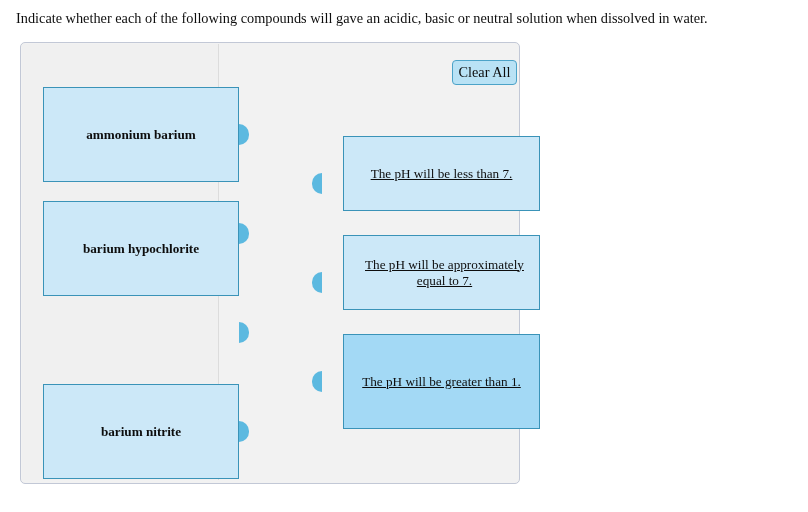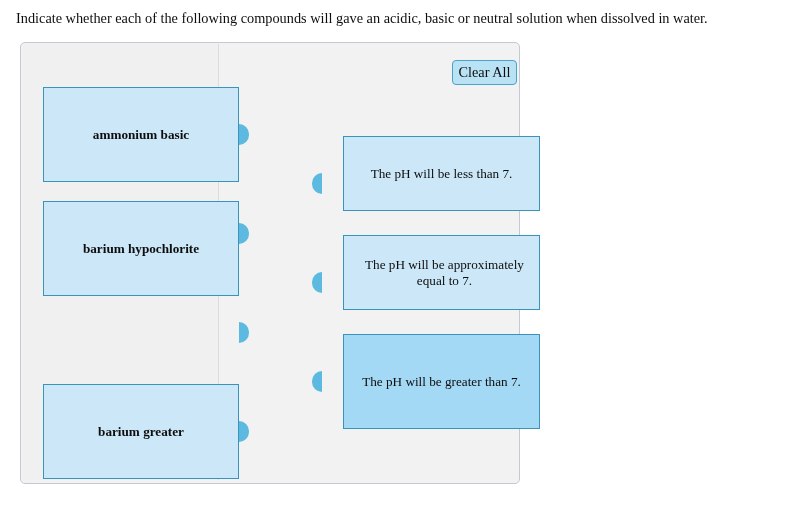--- a/index.html
+++ b/index.html
@@ -99,20 +99,21 @@
     width: 196px;
     height: 95px;
     font-weight: bold;
   }
   .left-card .card-label { margin-top: 1px; }
 
   .right-card {
     left: 322px;
     width: 197px;
     font-weight: normal;
+    text-decoration: underline;
   }
 
   
   .nub {
     position: absolute;
     width: 10px;
     height: 21px;
     background: #5cb9e0;
   }
   .nub-right {
@@ -129,44 +130,44 @@
 
 <div id="question-prompt">Indicate whether each of the following compounds will gave an acidic, basic or neutral solution when dissolved in water.</div>
 
 <div id="activity-panel">
 
   <div id="left-column"></div>
 
   <button id="clear-all-button">Clear All</button>
 
   <div class="match-card left-card" style="top:44px;">
-    <span class="card-label">ammonium basic</span>
+    <span class="card-label">ammonium barium</span>
   </div>
   <div class="nub nub-right" style="left:218px; top:81px;"></div>
 
   <div class="match-card left-card" style="top:158px;">
     <span class="card-label">barium hypochlorite</span>
   </div>
   <div class="nub nub-right" style="left:218px; top:180px;"></div>
 
   <div class="nub nub-right" style="left:218px; top:279px;"></div>
 
   <div class="match-card left-card" style="top:341px;">
-    <span class="card-label">barium greater</span>
+    <span class="card-label">barium nitrite</span>
   </div>
   <div class="nub nub-right" style="left:218px; top:378px;"></div>
 
   <div class="nub nub-left" style="left:291px; top:130px;"></div>
   <div class="match-card right-card" style="top:93px; height:75px;">
     <span class="card-label">The pH will be less than 7.</span>
   </div>
 
   <div class="nub nub-left" style="left:291px; top:229px;"></div>
   <div class="match-card right-card" style="top:192px; height:75px;padding-left:16px;">
     <span class="card-label">The pH will be approximately equal to 7.</span>
   </div>
 
   <div class="nub nub-left" style="left:291px; top:328px;"></div>
   <div class="match-card right-card selected" style="top:291px; height:95px;">
-    <span class="card-label">The pH will be greater than 7.</span>
+    <span class="card-label">The pH will be greater than 1.</span>
   </div>
 
 </div>
 
 </body></html>

